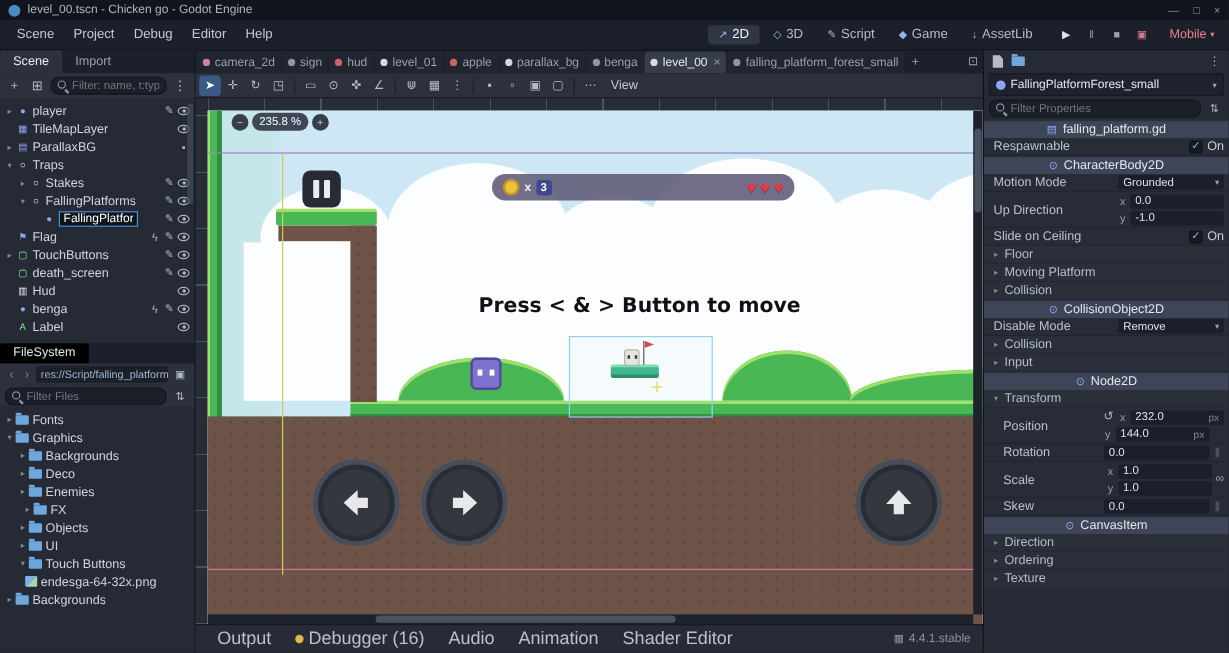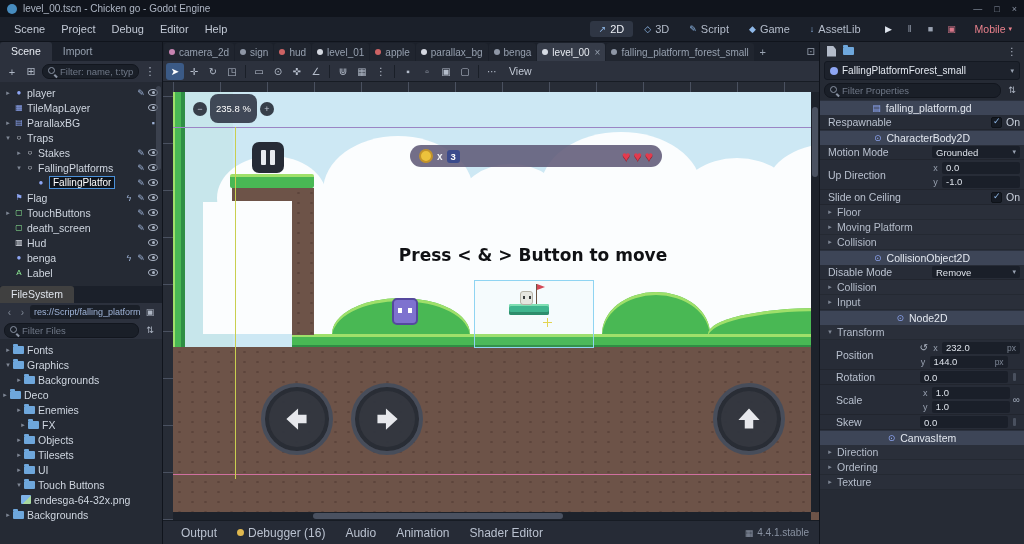--- a/index.html
+++ b/index.html
@@ -52,21 +52,21 @@
 .gi{font-size:9px;color:#9fb4d8;width:12px;text-align:center;flex:none}
 .i-eye{display:inline-block;width:10px;height:7px;border-radius:50%;border:1px solid #aab4c4;position:relative;flex:none;margin:0 1px}
 .i-eye::after{content:"";position:absolute;left:2.5px;top:1px;width:3px;height:3px;border-radius:50%;background:#aab4c4}
 .rename-input{width:66px;height:13px;background:#0f141c;border:1px solid #4a90d9;color:#fff;font-size:10px;font-family:inherit;padding:0 3px;outline:none}
 .tree-sb{position:absolute;right:1px;top:4px;width:5px;height:84px;background:#454c5a;border-radius:3px;opacity:.7}
 .i-folder{display:inline-block;width:11px;height:8px;background:#6ea7dc;border-radius:1px;position:relative;flex:none}
 .i-folder::before{content:"";position:absolute;left:0;top:-2px;width:5px;height:2px;background:#6ea7dc;border-radius:1px 1px 0 0}
 .i-img{display:inline-block;width:10px;height:9px;border-radius:1px;background:linear-gradient(135deg,#7fb3e8 55%,#a8d8a0 55%);flex:none}
 
 .fs-header{height:17px;background:#1b202a;display:flex;align-items:flex-end;flex:none}
-.fs-header .panel-tab{line-height:17px;background:#404040;color:#dfe4ec}
+.fs-header .panel-tab{line-height:17px;background:#000000;color:#dfe4ec}
 .fs-nav{height:18px;display:flex;align-items:center;gap:2px;padding:0 4px;background:#2c313d;flex:none}
 .nav-ar{width:11px;text-align:center;color:#7f8795;font-size:10px}
 .fs-path{flex:1;height:14px;background:#1a1f28;border-radius:3px;display:flex;align-items:center;padding:0 4px;font-size:9px;color:#9fb4d8;white-space:nowrap;overflow:hidden;min-width:0}
 
 .scene-tabs{height:19px;background:#1b202a;display:flex;align-items:flex-end;padding-left:1px;padding-right:18px;flex:none;overflow:hidden;position:relative}
 .scene-tab{height:18px;display:flex;align-items:center;gap:4px;padding:0 5px;font-size:10px;color:#96a0af;background:#20252f;border-radius:3px 3px 0 0;margin-right:1px;white-space:nowrap;flex:none}
 .scene-tab.active{background:#363c49;color:#e8ecf2}
 .st-dot{width:6px;height:6px;border-radius:50%;flex:none;opacity:.9}
 .st-close{font-size:10px;color:#96a0af;margin-left:1px}
 .tab-add{width:16px;height:18px;display:flex;align-items:center;justify-content:center;color:#9aa3b2;flex:none}
@@ -103,26 +103,26 @@
 .coin{width:14px;height:14px;border-radius:50%;background:#ecc23c;border:2px solid #c2922a;flex:none}
 .coin-x{color:#f2f4f8;font-size:10px;font-weight:bold}
 .coin-chip{min-width:13px;height:13px;background:#3b4b8c;border-radius:3px;color:#fff;font-size:9.5px;font-weight:bold;display:flex;align-items:center;justify-content:center;padding:0 2px}
 .hearts{margin-left:auto;display:flex;gap:3px}
 .heart{color:#e23b4e;font-size:14px;line-height:1;text-shadow:0 1px 0 #8e2330}
 .msg-text{position:absolute;left:180px;top:153px;width:360px;text-align:center;font-size:17px;font-weight:bold;color:#101114;font-family:"DejaVu Sans",sans-serif}
 .tbtn{position:absolute;width:72px;height:72px;border-radius:50%;background:#31363f;border:4px solid #464d5c;box-shadow:inset 0 0 0 4px #262b34;display:flex;align-items:center;justify-content:center;opacity:.95}
 .tbtn svg{width:34px;height:34px}
 .zoom-widget{position:absolute;left:20px;top:2px;display:flex;align-items:center;gap:3px;z-index:5}
 .zoom-btn{width:14px;height:14px;border-radius:50%;background:rgba(38,43,54,.9);color:#c3cad6;font-size:9px;display:flex;align-items:center;justify-content:center}
-.zoom-val{height:29px;padding:0 6px;border-radius:8px;background:rgba(56,63,78,.95);color:#fff;font-size:9.5px;display:flex;align-items:center}
+.zoom-val{height:15px;padding:0 6px;border-radius:8px;background:rgba(56,63,78,.95);color:#fff;font-size:9.5px;display:flex;align-items:center}
 .sb-track{position:absolute;background:#1d222b}
 .sb-thumb{position:absolute;background:#4a5160;border-radius:3px}
 
 .bottom-bar{height:24px;background:#262b36;border-top:1px solid #171c24;display:flex;align-items:center;gap:4px;padding:0 10px;flex:none}
-.bb-item{display:flex;align-items:center;gap:4px;padding:2px 8px;border-radius:3px;font-size:12px;color:#b9c1cf}
+.bb-item{display:flex;align-items:center;gap:4px;padding:2px 8px;border-radius:3px;font-size:15px;color:#b9c1cf}
 .bb-dot{width:7px;height:7px;border-radius:50%;background:#e0b84e}
 .bb-version{margin-left:auto;display:flex;align-items:center;gap:4px;color:#8a93a3;font-size:10px}
 
 .insp-toolbar{height:18px;display:flex;align-items:center;gap:7px;padding:0 7px;flex:none}
 .i-doc{width:9px;height:11px;background:#b4bcca;clip-path:polygon(0 0,65% 0,100% 35%,100% 100%,0 100%)}
 .kebab{color:#aeb6c4;font-size:10px}
 .insp-node-row{height:19px;margin:1px 4px;flex:none;background:#1d222c;border:1px solid #141922;border-radius:3px;display:flex;align-items:center;gap:4px;padding:0 5px}
 .node-dot{width:8px;height:8px;border-radius:50%;background:#8da5f3;flex:none}
 .insp-node-label{flex:1;font-size:10px;color:#e3e8f0;white-space:nowrap;overflow:hidden}
 .insp-filter-row{display:flex;align-items:center;gap:3px;margin:1px 4px 2px;flex:none}
@@ -338,44 +338,39 @@
           <div class="tree-row" style="padding-left:3px">
             <span class="t-arrow">▾</span>
             <span class="i-folder"></span>
             <span class="t-label" style="margin-left:3px">Graphics</span>
           </div>
           <div class="tree-row" style="padding-left:14px">
             <span class="t-arrow">▸</span>
             <span class="i-folder"></span>
             <span class="t-label" style="margin-left:3px">Backgrounds</span>
           </div>
-          <div class="tree-row" style="">
+          <div class="tree-row" style="padding-left:14px">
             <span class="t-arrow">▸</span>
             <span class="i-folder"></span>
             <span class="t-label" style="margin-left:3px">Deco</span>
           </div>
           <div class="tree-row" style="padding-left:14px">
             <span class="t-arrow">▸</span>
             <span class="i-folder"></span>
             <span class="t-label" style="margin-left:3px">Enemies</span>
           </div>
           <div class="tree-row" style="padding-left:18px">
             <span class="t-arrow">▸</span>
             <span class="i-folder"></span>
             <span class="t-label" style="margin-left:3px">FX</span>
           </div>
           <div class="tree-row" style="padding-left:14px">
             <span class="t-arrow">▸</span>
             <span class="i-folder"></span>
             <span class="t-label" style="margin-left:3px">Objects</span>
-          </div>
-          <div class="tree-row" style="padding-left:14px">
-            <span class="t-arrow">▸</span>
-            <span class="i-folder"></span>
-            <span class="t-label" style="margin-left:3px">Tilesets</span>
           </div>
           <div class="tree-row" style="padding-left:14px">
             <span class="t-arrow">▸</span>
             <span class="i-folder"></span>
             <span class="t-label" style="margin-left:3px">UI</span>
           </div>
           <div class="tree-row" style="padding-left:14px">
             <span class="t-arrow">▾</span>
             <span class="i-folder"></span>
             <span class="t-label" style="margin-left:3px">Touch Buttons</span>

